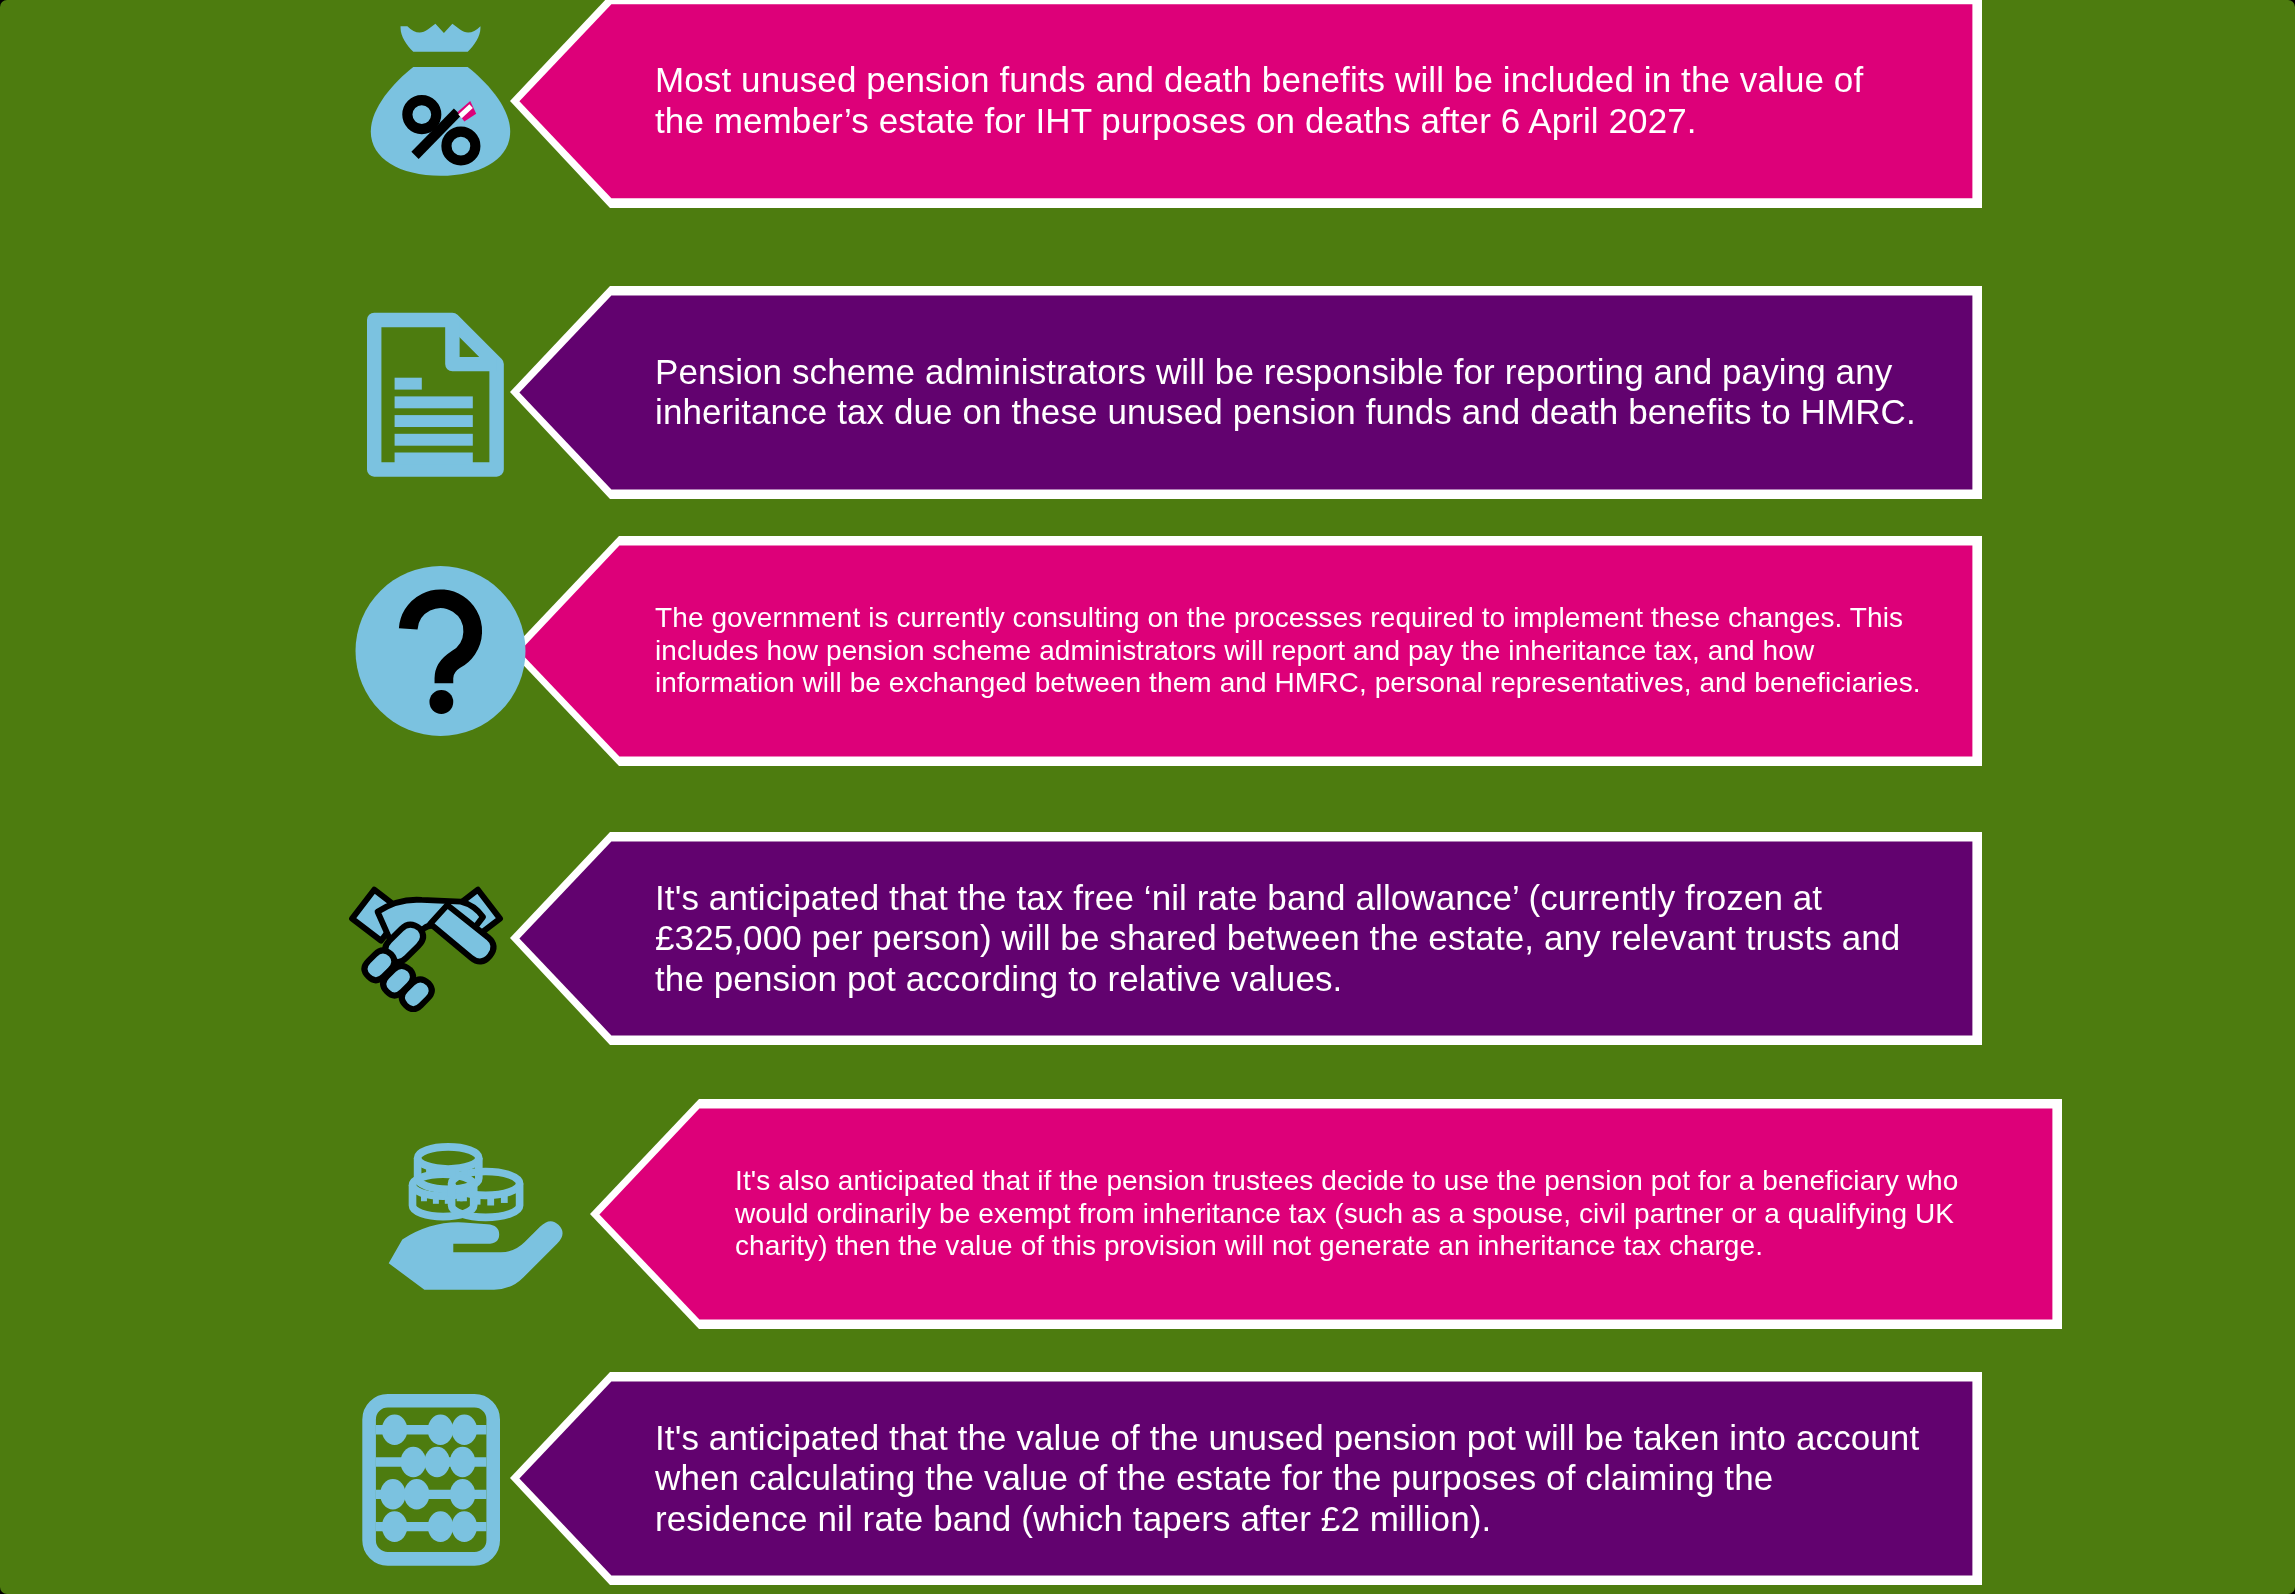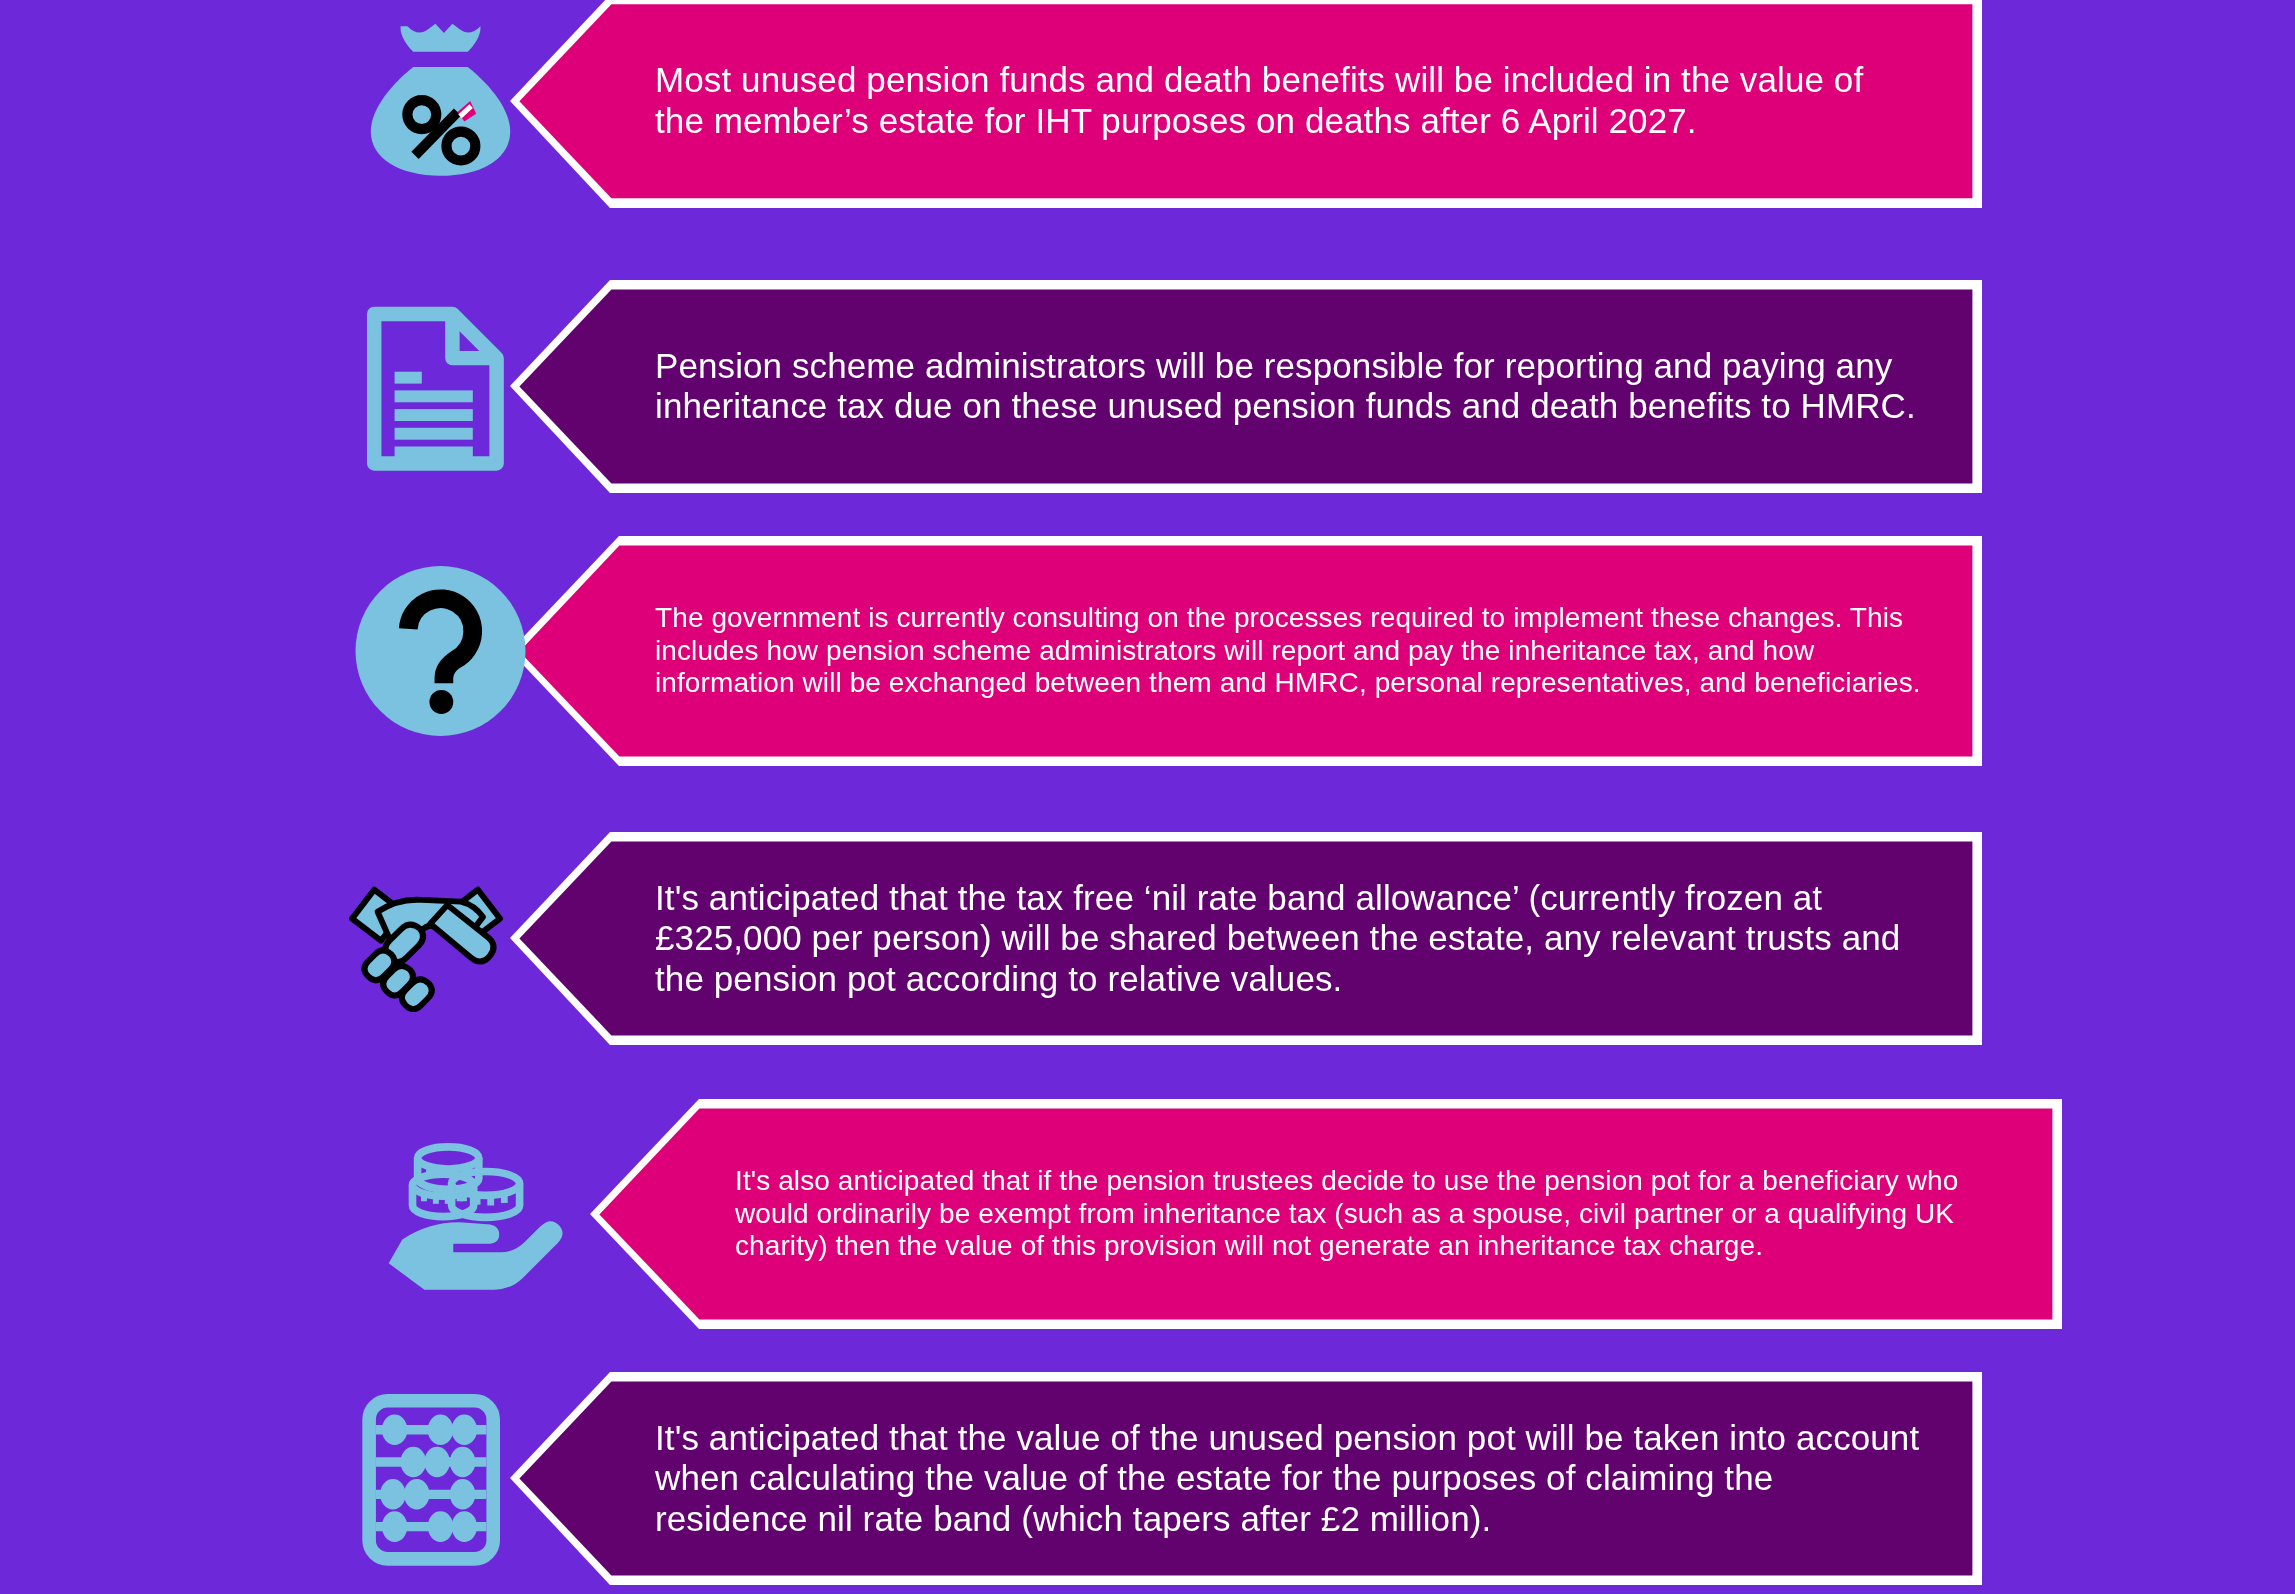--- a/index.html
+++ b/index.html
@@ -12,34 +12,35 @@
     height: 1594px;
     overflow: hidden;
     font-family: "Liberation Sans", sans-serif;
     position: relative;
   }
 
   #infographic {
     position: relative;
     width: 2295px;
     height: 1594px;
-    background: #6d28d9;
+    background: #4d7c0f;
     overflow: hidden;
+    border-radius: 7px;
   }
 
   .banner-row {
     position: absolute;
     left: 0;
     width: 2295px;
     height: 213px;
   }
 
   
   .row-0 { top: -5.1px; }
-  .row-1 { top: 280px; }
+  .row-1 { top: 286px; }
   .row-2 { top: 536px; }
   .row-3 { top: 832px; }
   .row-4 { top: 1099px; }
   .row-5 { top: 1372px; }
 
   
   .plaque-wrap {
     position: absolute;
     left: 510px;
     top: 0;

